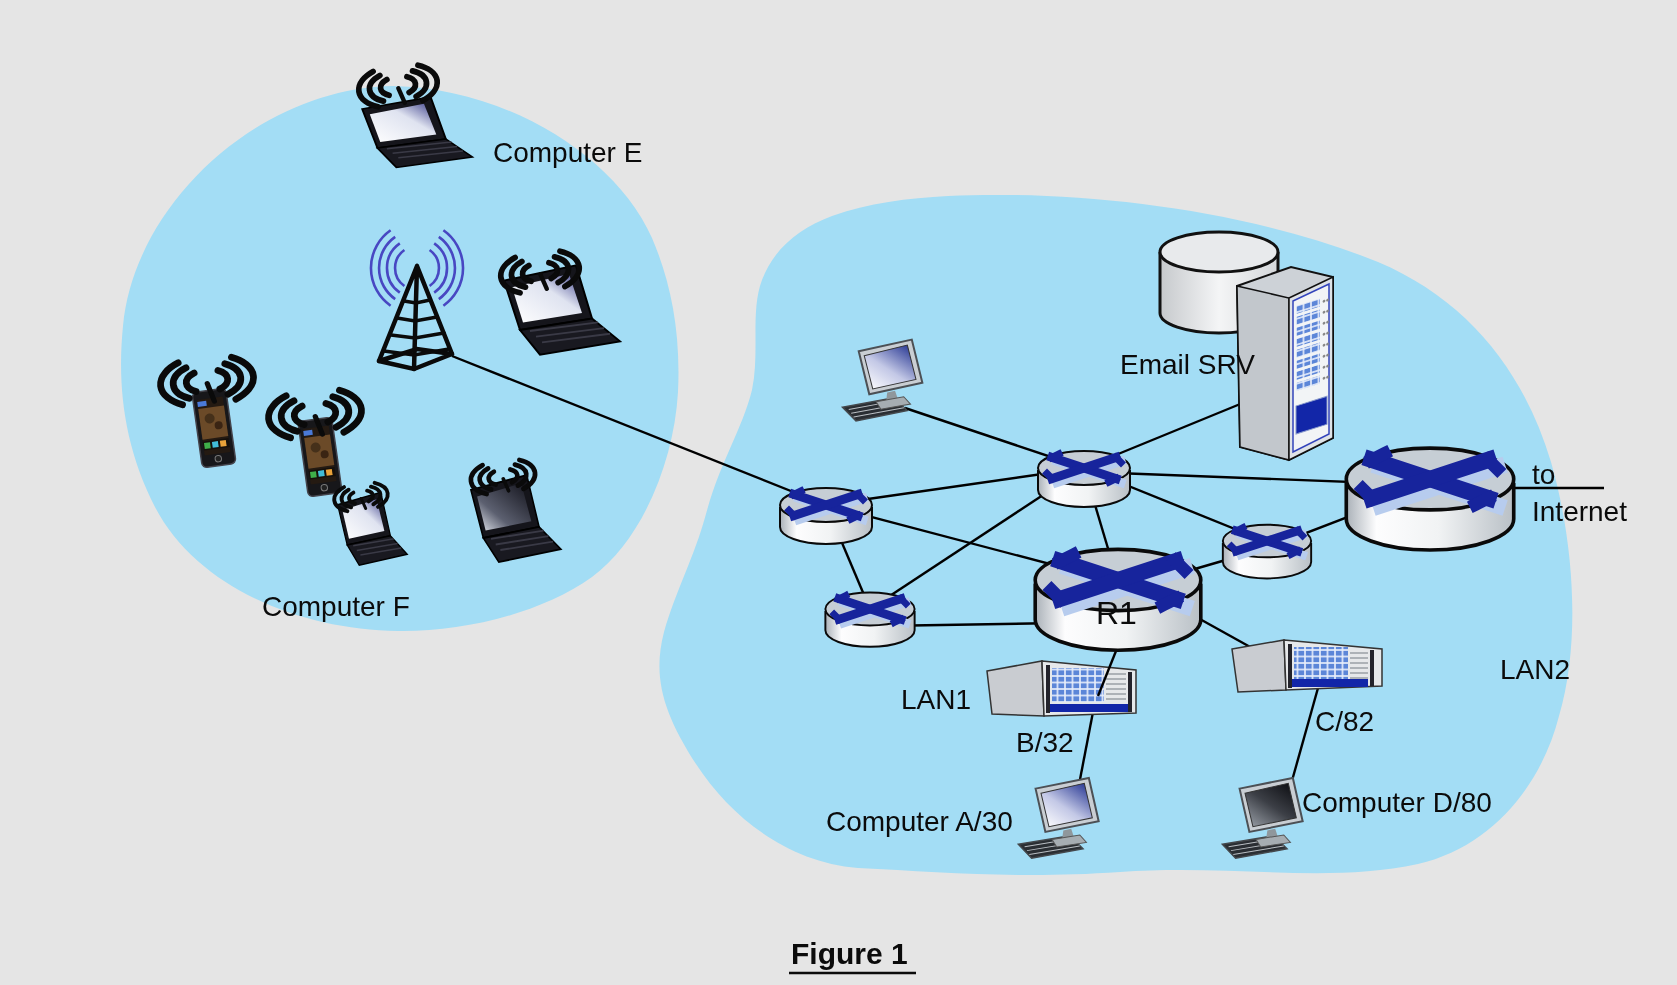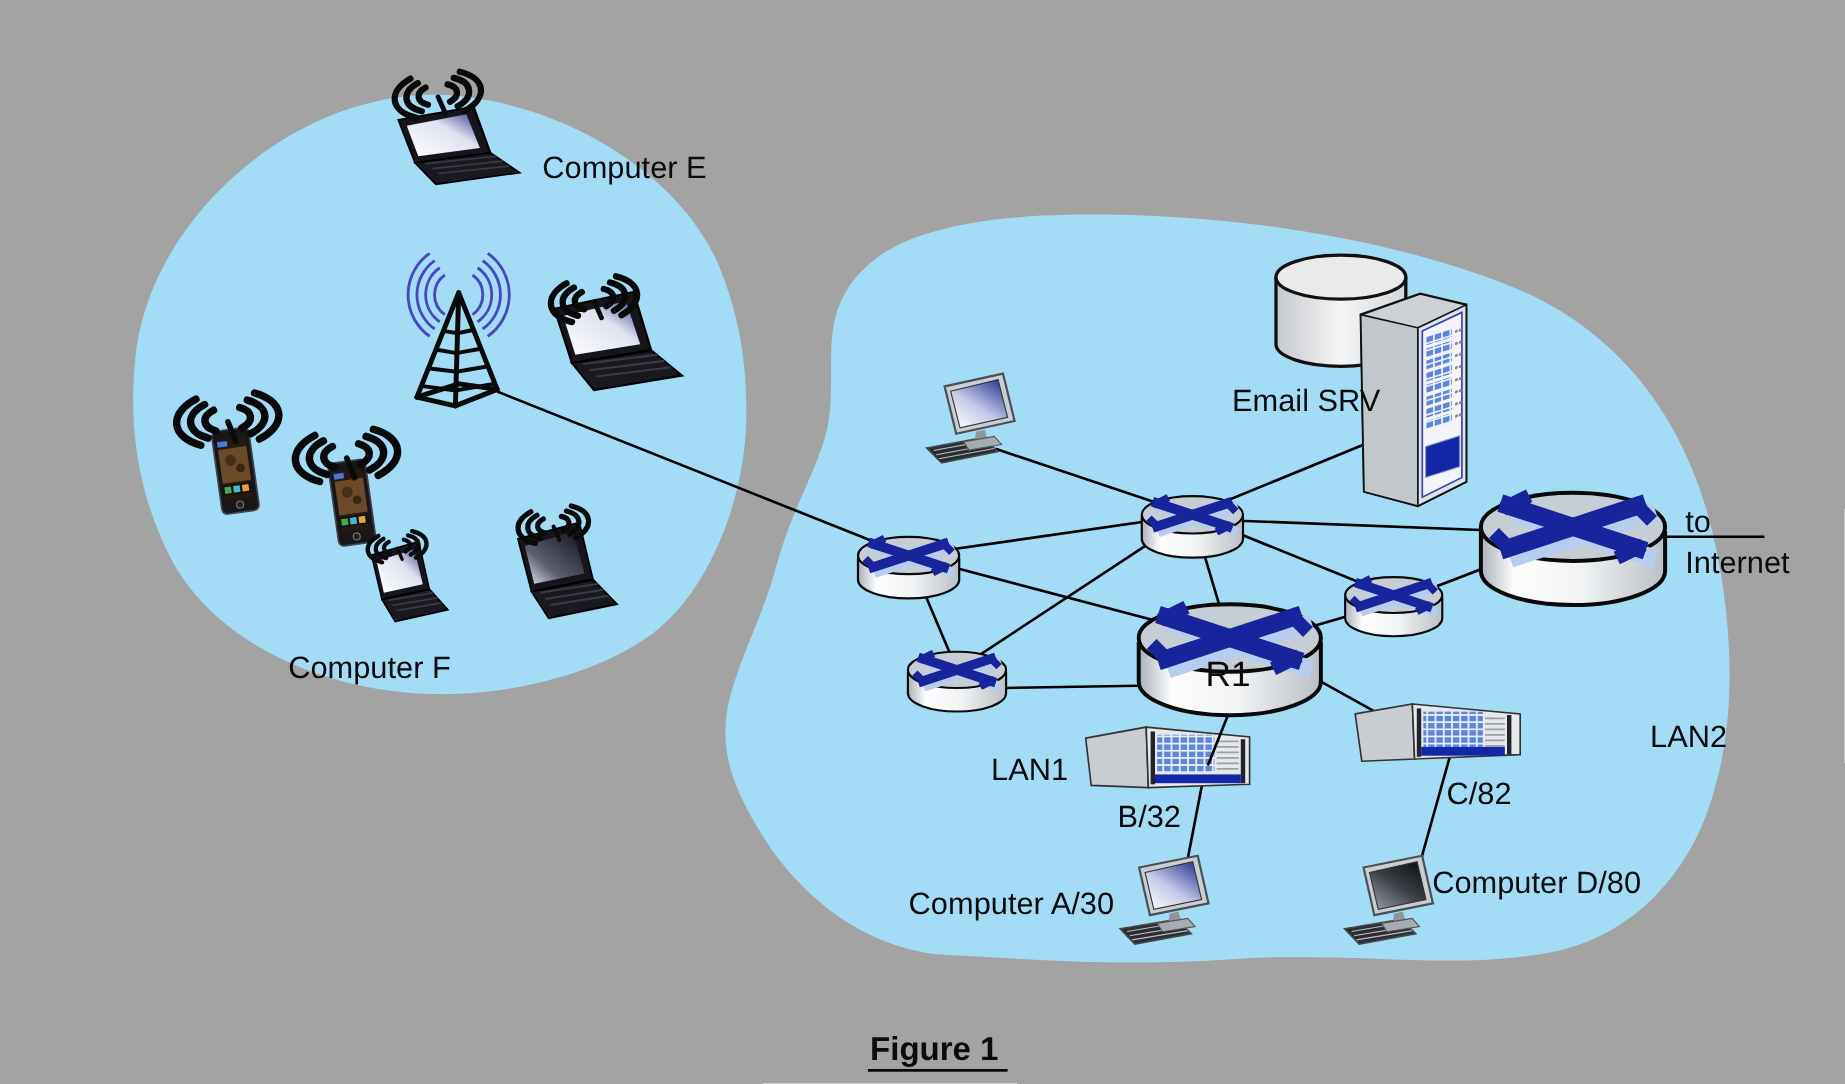--- a/index.html
+++ b/index.html
@@ -1,16 +1,16 @@
 <!DOCTYPE html>
 <html><head>
 <meta charset="utf-8">
 <style>
   html,body{margin:0;padding:0;background:#ffffff;}
-  .canvas{position:relative;width:1677px;height:985px;background:#a3a3a3;overflow:hidden;}
+  .canvas{position:relative;width:1677px;height:985px;background:#e5e5e5;overflow:hidden;}
   svg{display:block;}
   text{font-family:"Liberation Sans",sans-serif;fill:#0b0b0b;}
   .lbl{font-size:28px;}
   .lbl-big{font-size:32px;}
   .cap{font-size:30px;font-weight:600;}
   .link{stroke:#000;stroke-width:2.4;fill:none;}
 </style>
 </head>
 <body>
 

